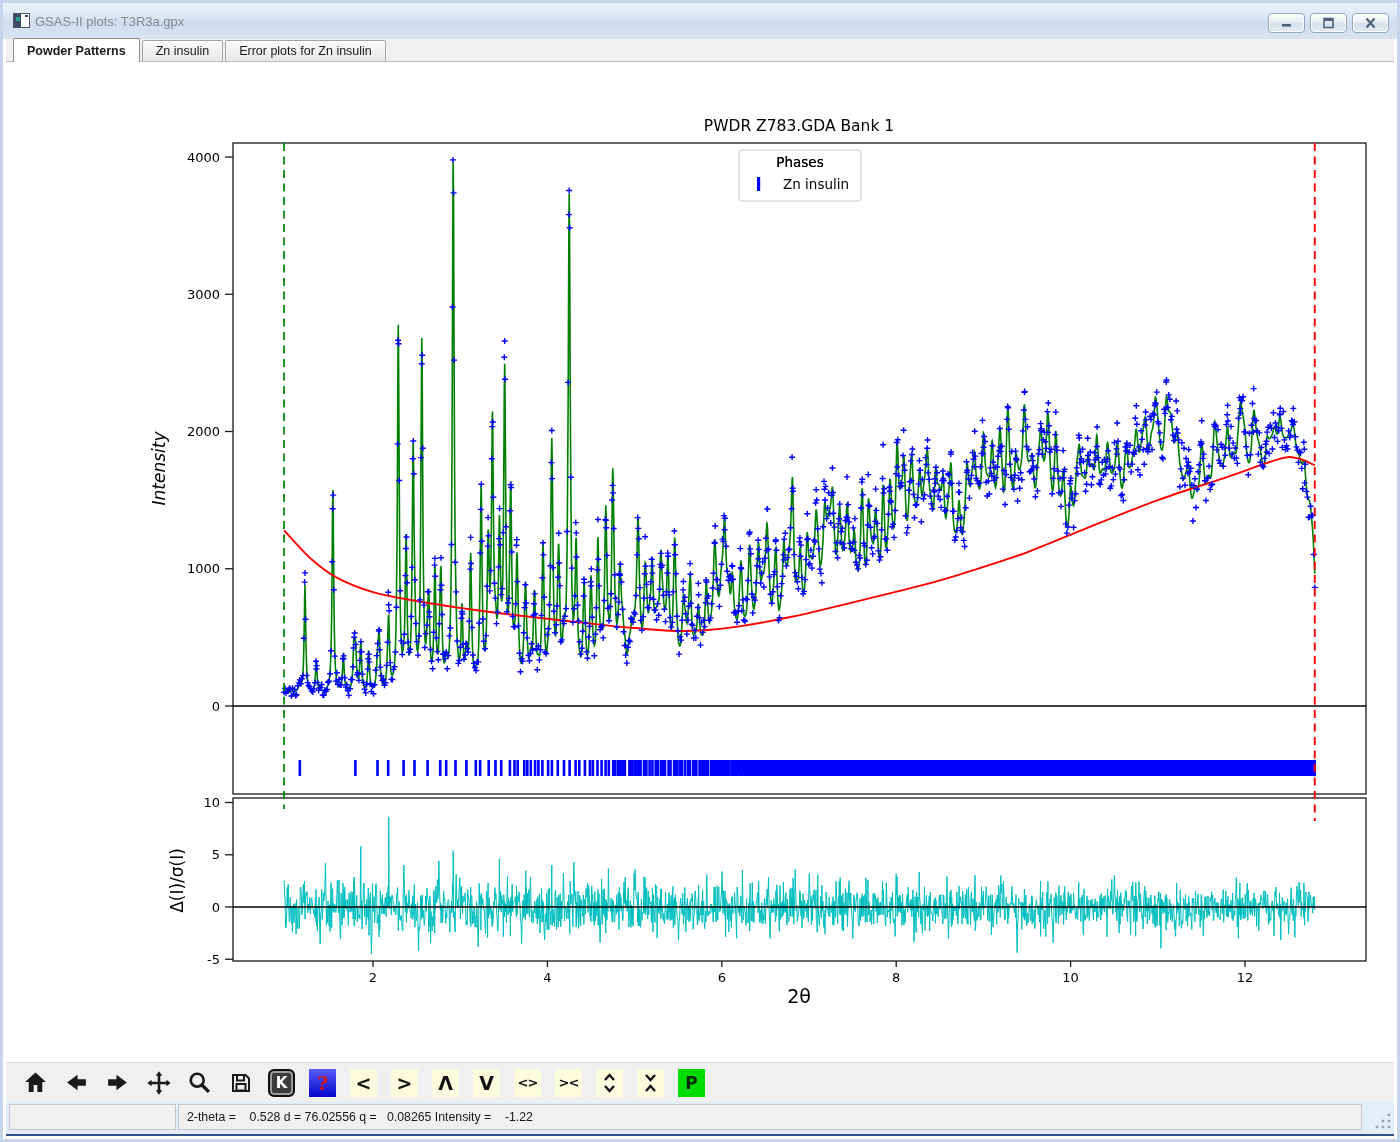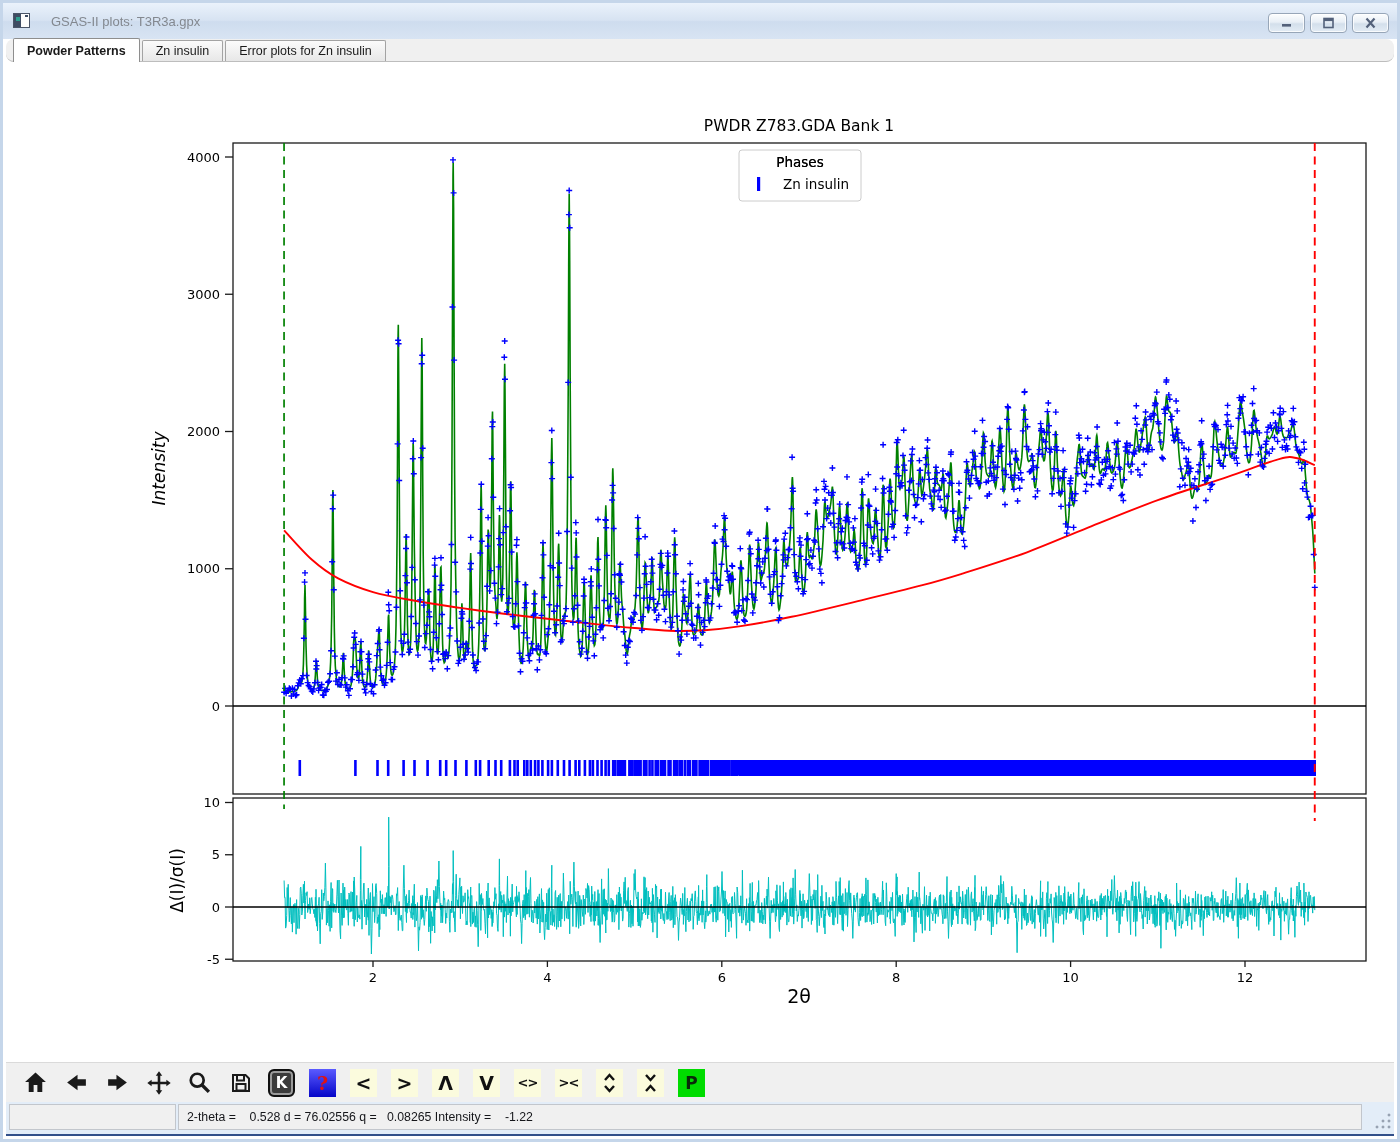--- a/index.html
+++ b/index.html
@@ -8,33 +8,33 @@
     position:relative;width:1400px;height:1142px;background:#fff;
     border:3px solid #c5d6ea;outline:1px solid #7e96b2;
     font-family:"Liberation Sans",sans-serif;overflow:hidden;
   }
   
   .titlebar{
     position:absolute;top:0;left:0;right:0;height:36px;
     background:linear-gradient(#eaf2fb,#d7e3f2 48%,#cedcee 52%,#d8e4f3);
     display:flex;align-items:center;padding-left:10px;
   }
-  .title-text{color:#83888f;font-size:13px;margin-left:20px;}
+  .title-text{color:#83888f;font-size:13px;margin-left:4px;}
   .win-controls{position:absolute;right:8px;top:10px;display:flex;gap:5px;}
   .wbtn{
     width:37px;height:20px;border:1px solid #97a6b8;border-radius:4px;
     background:linear-gradient(#fdfefe,#e8eff6 45%,#d3dfeb 55%,#e3ecf5);
     display:flex;align-items:center;justify-content:center;
     box-shadow:inset 0 0 0 1px rgba(255,255,255,.8);
   }
   
   .tabbar{
     position:absolute;top:36px;left:3px;right:3px;height:23px;
     background:#f0f0f0;border-bottom:1px solid #bdbdbd;
-    display:flex;align-items:flex-end;padding-left:7px;border-radius:8px;
+    display:flex;align-items:flex-end;padding-left:7px;
   }
   .tab{
     position:relative;padding:3px 13px 3px;font-size:12.5px;color:#1a1a1a;
     background:linear-gradient(#fbfbfb,#e7e7e7);
     border:1px solid #a3a3a3;border-bottom:none;margin-right:2px;
     border-radius:2px 2px 0 0;line-height:14px;
   }
   .tab.active{
     background:#fff;font-weight:bold;padding:5px 13px 4px;
     margin-bottom:-1px;z-index:2;border-color:#8e8e8e;

